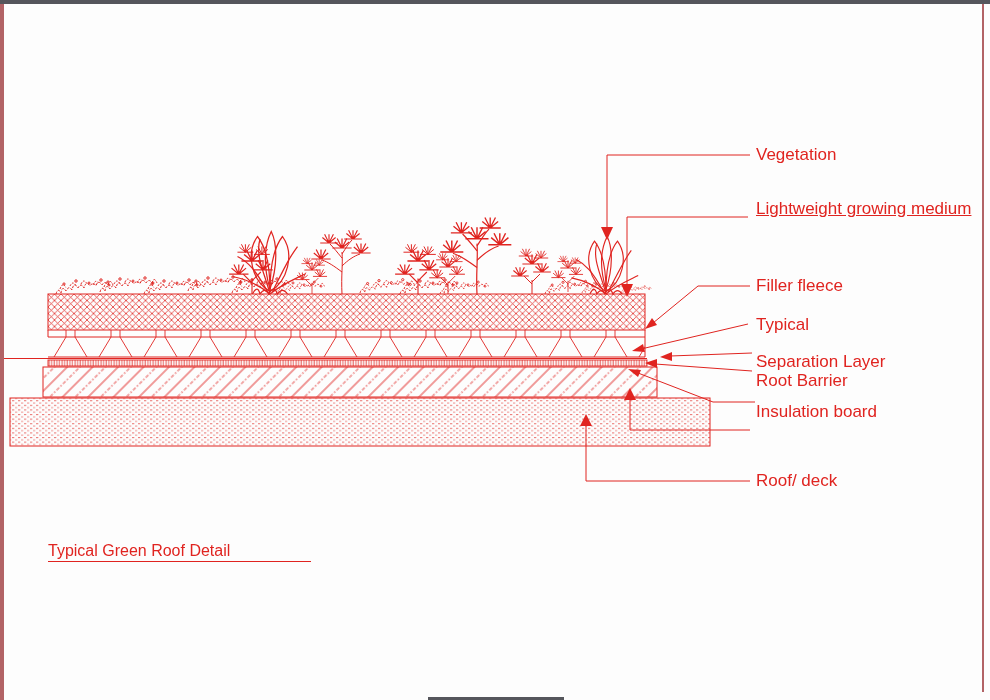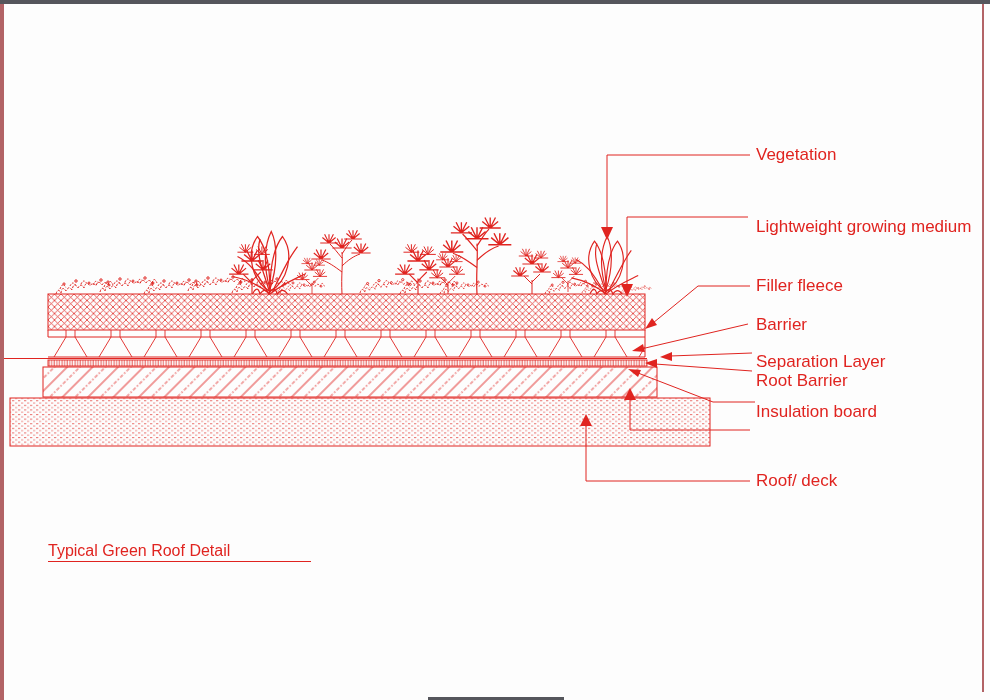--- a/index.html
+++ b/index.html
@@ -11,21 +11,21 @@
   .frame-top    { position:absolute; left:0; top:0; width:990px; height:4px; background:#55565c; }
   .frame-left   { position:absolute; left:0; top:4px; width:4px; height:696px; background:#b26366; }
   .frame-right  { position:absolute; left:982px; top:4px; width:2px; height:688px; background:#b26366; }
   .frame-notch  { position:absolute; left:428px; top:697px; width:136px; height:3px; background:#55565c; }
   .drawing-svg  { position:absolute; left:0; top:0; }
   .ann {
     position:absolute; left:756px; color:#e02420;
     font-size:17px; line-height:17px; white-space:nowrap;
   }
   .ann-vegetation { top:146px; }
-  .ann-growing-medium { top:218px; }
+  .ann-growing-medium { top:200px;text-decoration:underline; }
   .ann-filler-fleece { top:277px; }
   .ann-membrane { top:316px; }
   .ann-separation-layer { top:353px; }
   .ann-root-barrier { top:372px; }
   .ann-waterproof { top:394px; left:760px; }
   .ann-insulation { top:403px; }
   .ann-roof-deck { top:472px; }
   .title {
     position:absolute; left:48px; top:541px; color:#e02420;
     font-size:16px; line-height:20px; white-space:nowrap;
@@ -175,21 +175,21 @@
       <polygon points="645,363 657,359 657,368"></polygon>
       <polygon points="628,369 641,370 638,377"></polygon>
       <polygon points="630,388 624,400 636,400"></polygon>
       <polygon points="586,414 580,426 592,426"></polygon>
     </g>
   </svg>
 
   <div class="ann ann-vegetation">Vegetation</div>
   <div class="ann ann-growing-medium">Lightweight growing medium</div>
   <div class="ann ann-filler-fleece">Filler fleece</div>
-  <div class="ann ann-membrane">Barrier</div>
+  <div class="ann ann-membrane">Typical</div>
   <div class="ann ann-separation-layer">Separation Layer</div>
   <div class="ann ann-root-barrier">Root Barrier</div>
   <div class="ann ann-insulation">Insulation board</div>
   <div class="ann ann-roof-deck">Roof/ deck</div>
 
   <div class="title">Typical Green Roof Detail</div>
   <div class="title-underline"></div>
 
   <div class="frame-top"></div>
   <div class="frame-left"></div>

